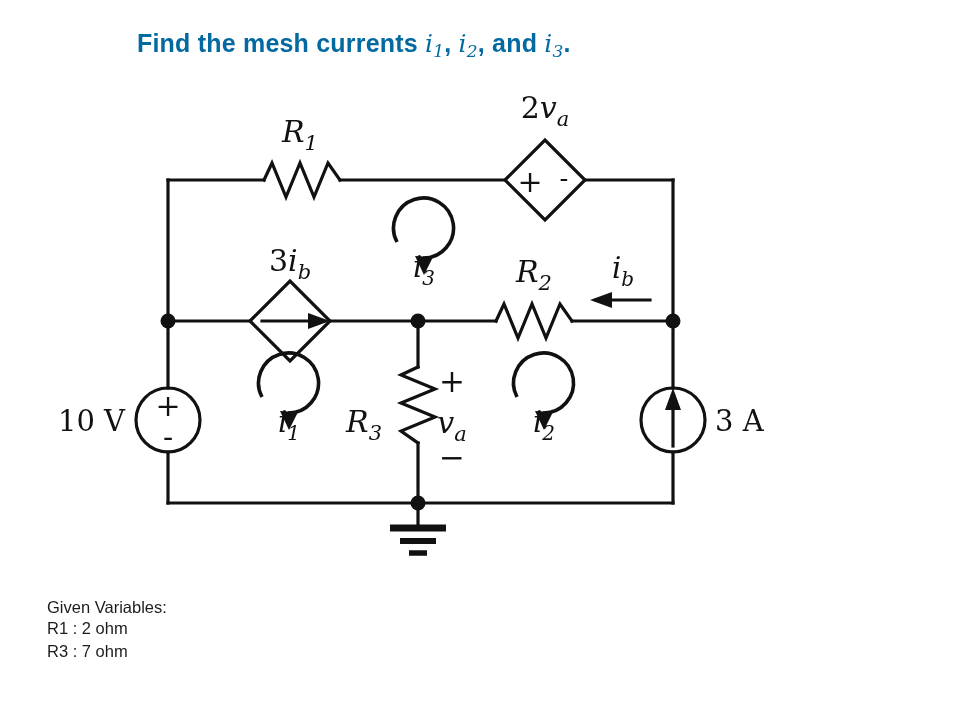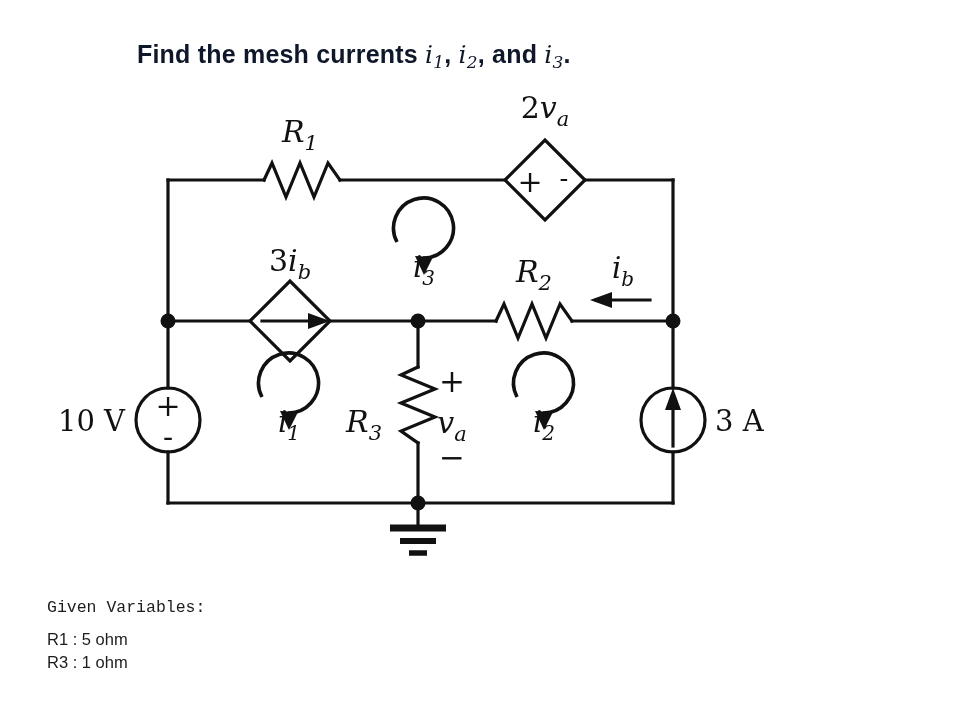--- a/index.html
+++ b/index.html
@@ -11,25 +11,25 @@
     width: 966px;
     height: 716px;
     position: relative;
     font-family: "Liberation Sans", sans-serif;
     color: #1a1a1a;
     overflow: hidden;
   }
   #problem-title {
     position: absolute;
     left: 137px;
-    top: 40px;
+    top: 29px;
     font-size: 25px;
     font-weight: 600;
     letter-spacing: 0.2px;
-    color: #0f172a;
+    color: #0369a1;
     white-space: nowrap;
   }
   #problem-title .mathvar {
     font-family: "DejaVu Serif", serif;
     font-style: italic;
     font-weight: 500;
   }
   #problem-title .sub {
     font-size: 0.68em;
     vertical-align: -0.28em;
@@ -41,22 +41,21 @@
     top: 75px;
   }
   #given-block {
     position: absolute;
     left: 47px;
     top: 598px;
     font-size: 16.5px;
     color: #1c1c1c;
   }
   #given-block .given-heading {
-    margin-bottom: 11px;
-    font-family: Liberation Mono, monospace;
+    margin-bottom: 0;
   }
   #given-block .given-row {
     line-height: 1.42;
   }
   svg text.lbl {
     font-family: "DejaVu Serif", serif;
     fill: #111111;
   }
 </style>
 </head>
@@ -191,15 +190,15 @@
 
   <text class="lbl" x="544" y="357" font-size="29" font-style="italic" text-anchor="middle">
     <tspan>i</tspan><tspan dy="8" font-size="20">2</tspan>
   </text>
 
   <text class="lbl" x="715" y="356" font-size="29" text-anchor="start">3 A</text>
 </svg>
 
 <div id="given-block">
   <div class="given-heading">Given Variables:</div>
-  <div class="given-row">R1 : 5 ohm</div>
-  <div class="given-row">R3 : 1 ohm</div>
+  <div class="given-row">R1 : 2 ohm</div>
+  <div class="given-row">R3 : 7 ohm</div>
 </div>
 
 </body></html>

